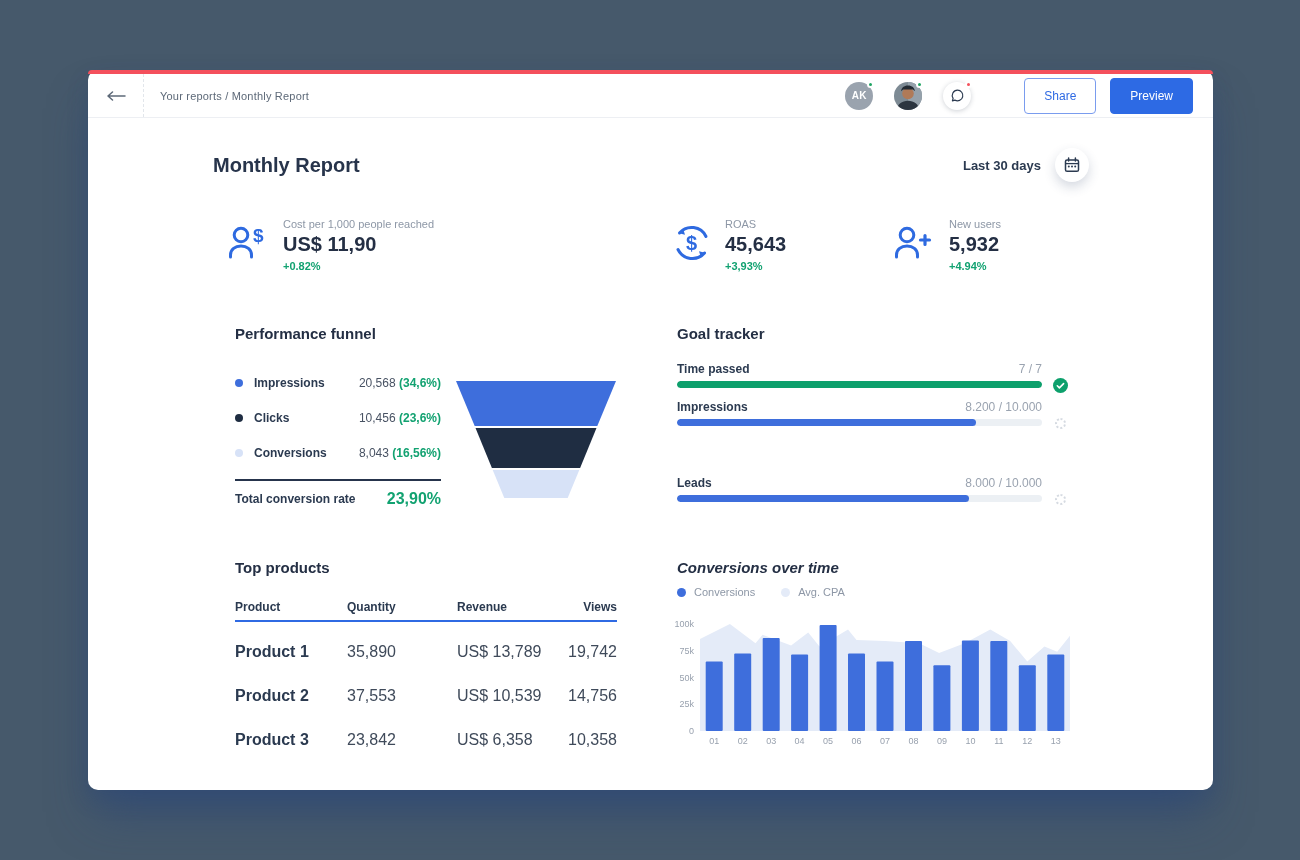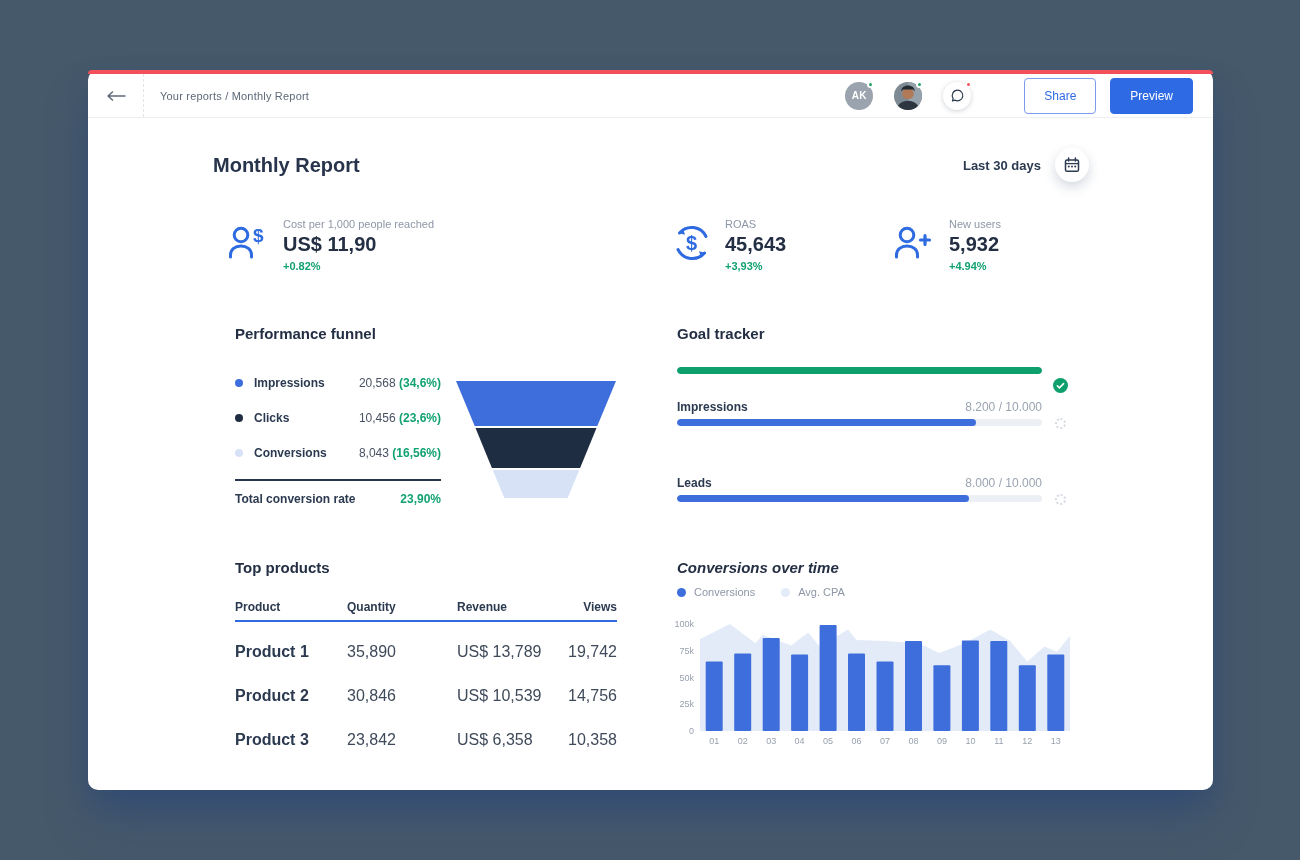--- a/index.html
+++ b/index.html
@@ -51,21 +51,21 @@
   
   .f-legend { position:absolute; left:147px; top:295px; width:206px; }
   .f-row { height:35px; display:flex; align-items:center; }
   .f-dot { width:8px; height:8px; border-radius:50%; margin-right:11px; flex:none; }
   .f-label { font-size:12px; font-weight:bold; color:#2b3a50; }
   .f-val { margin-left:auto; font-size:12px; color:#485263; }
   .f-pct { font-weight:bold; color:#12a271; }
   .f-divider { margin-top:9px; border-top:2px solid #26344c; }
   .f-total { height:36px; display:flex; align-items:center; justify-content:space-between; }
   .f-total-label { font-size:12px; font-weight:bold; color:#2b3a50; }
-  .f-total-val { font-size:12px; font-weight:bold; color:#12a271; }
+  .f-total-val { font-size:16px; font-weight:bold; color:#12a271; }
   .funnel-svg { position:absolute; left:368px; top:311px; }
 
   
   .goal-row { position:absolute; left:589px; width:365px; }
   .g-1 { top:292px; } .g-2 { top:330px; } .g-3 { top:368px; } .g-4 { top:406px; }
   .goal-head { display:flex; justify-content:space-between; font-size:12px; }
   .goal-label { font-weight:bold; color:#2b3a50; }
   .goal-val { color:#9aa3b0; }
   .goal-track { margin-top:5px; height:7px; border-radius:4px; background:#ecEFf3; background:#ecf0f4; overflow:hidden; }
   .goal-fill { height:100%; border-radius:4px; }
@@ -225,20 +225,24 @@
     </div>
   </div>
   <svg class="funnel-svg" width="160" height="118" viewBox="0 0 160 118">
     <polygon points="0,0 160,0 141.3,45 18.7,45" fill="#3e6edc"></polygon>
     <polygon points="19.5,47 140.5,47 124.1,87 35.9,87" fill="#1f2d42"></polygon>
     <polygon points="36.7,89 123.3,89 111.7,117 48.3,117" fill="#d7e2f7"></polygon>
   </svg>
 
   <h2 class="sec-title" style="left:589px; top:255px;">Goal tracker</h2>
   <div class="goal-row g-1">
+    <div class="goal-head">
+        <span class="goal-label">Time passed</span>
+        <span class="goal-val">7 / 7</span>
+      </div>
     <div class="goal-track">
         <div class="goal-fill" style="width: 100%; background: rgb(13, 160, 108);"></div>
       </div>
     <span class="goal-status"><svg width="15" height="15" viewBox="0 0 15 15">
           <circle cx="7.5" cy="7.5" r="7.5" fill="#0da06c"></circle>
           <path d="M4.3 7.8l2.1 2.1 4.2-4.3" stroke="#fff" stroke-width="1.6" fill="none" stroke-linecap="round" stroke-linejoin="round"></path>
         </svg></span>
   </div>
   <div class="goal-row g-2">
     <div class="goal-head">
@@ -275,21 +279,21 @@
     </div>
     <div class="t-body">
       <div class="t-row">
         <span class="t-product">Product 1</span>
         <span>35,890</span>
         <span>US$ 13,789</span>
         <span class="t-right">19,742</span>
       </div>
       <div class="t-row">
         <span class="t-product">Product 2</span>
-        <span>30,846</span>
+        <span>37,553</span>
         <span>US$ 10,539</span>
         <span class="t-right">14,756</span>
       </div>
       <div class="t-row">
         <span class="t-product">Product 3</span>
         <span>23,842</span>
         <span>US$ 6,358</span>
         <span class="t-right">10,358</span>
       </div>
     </div>

